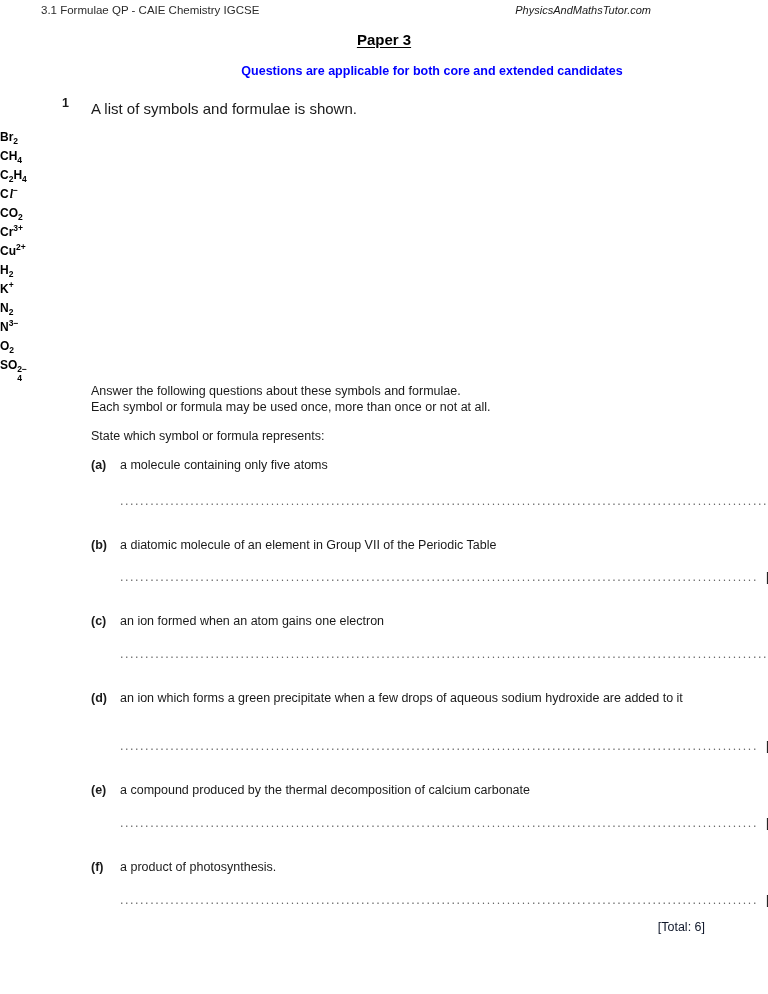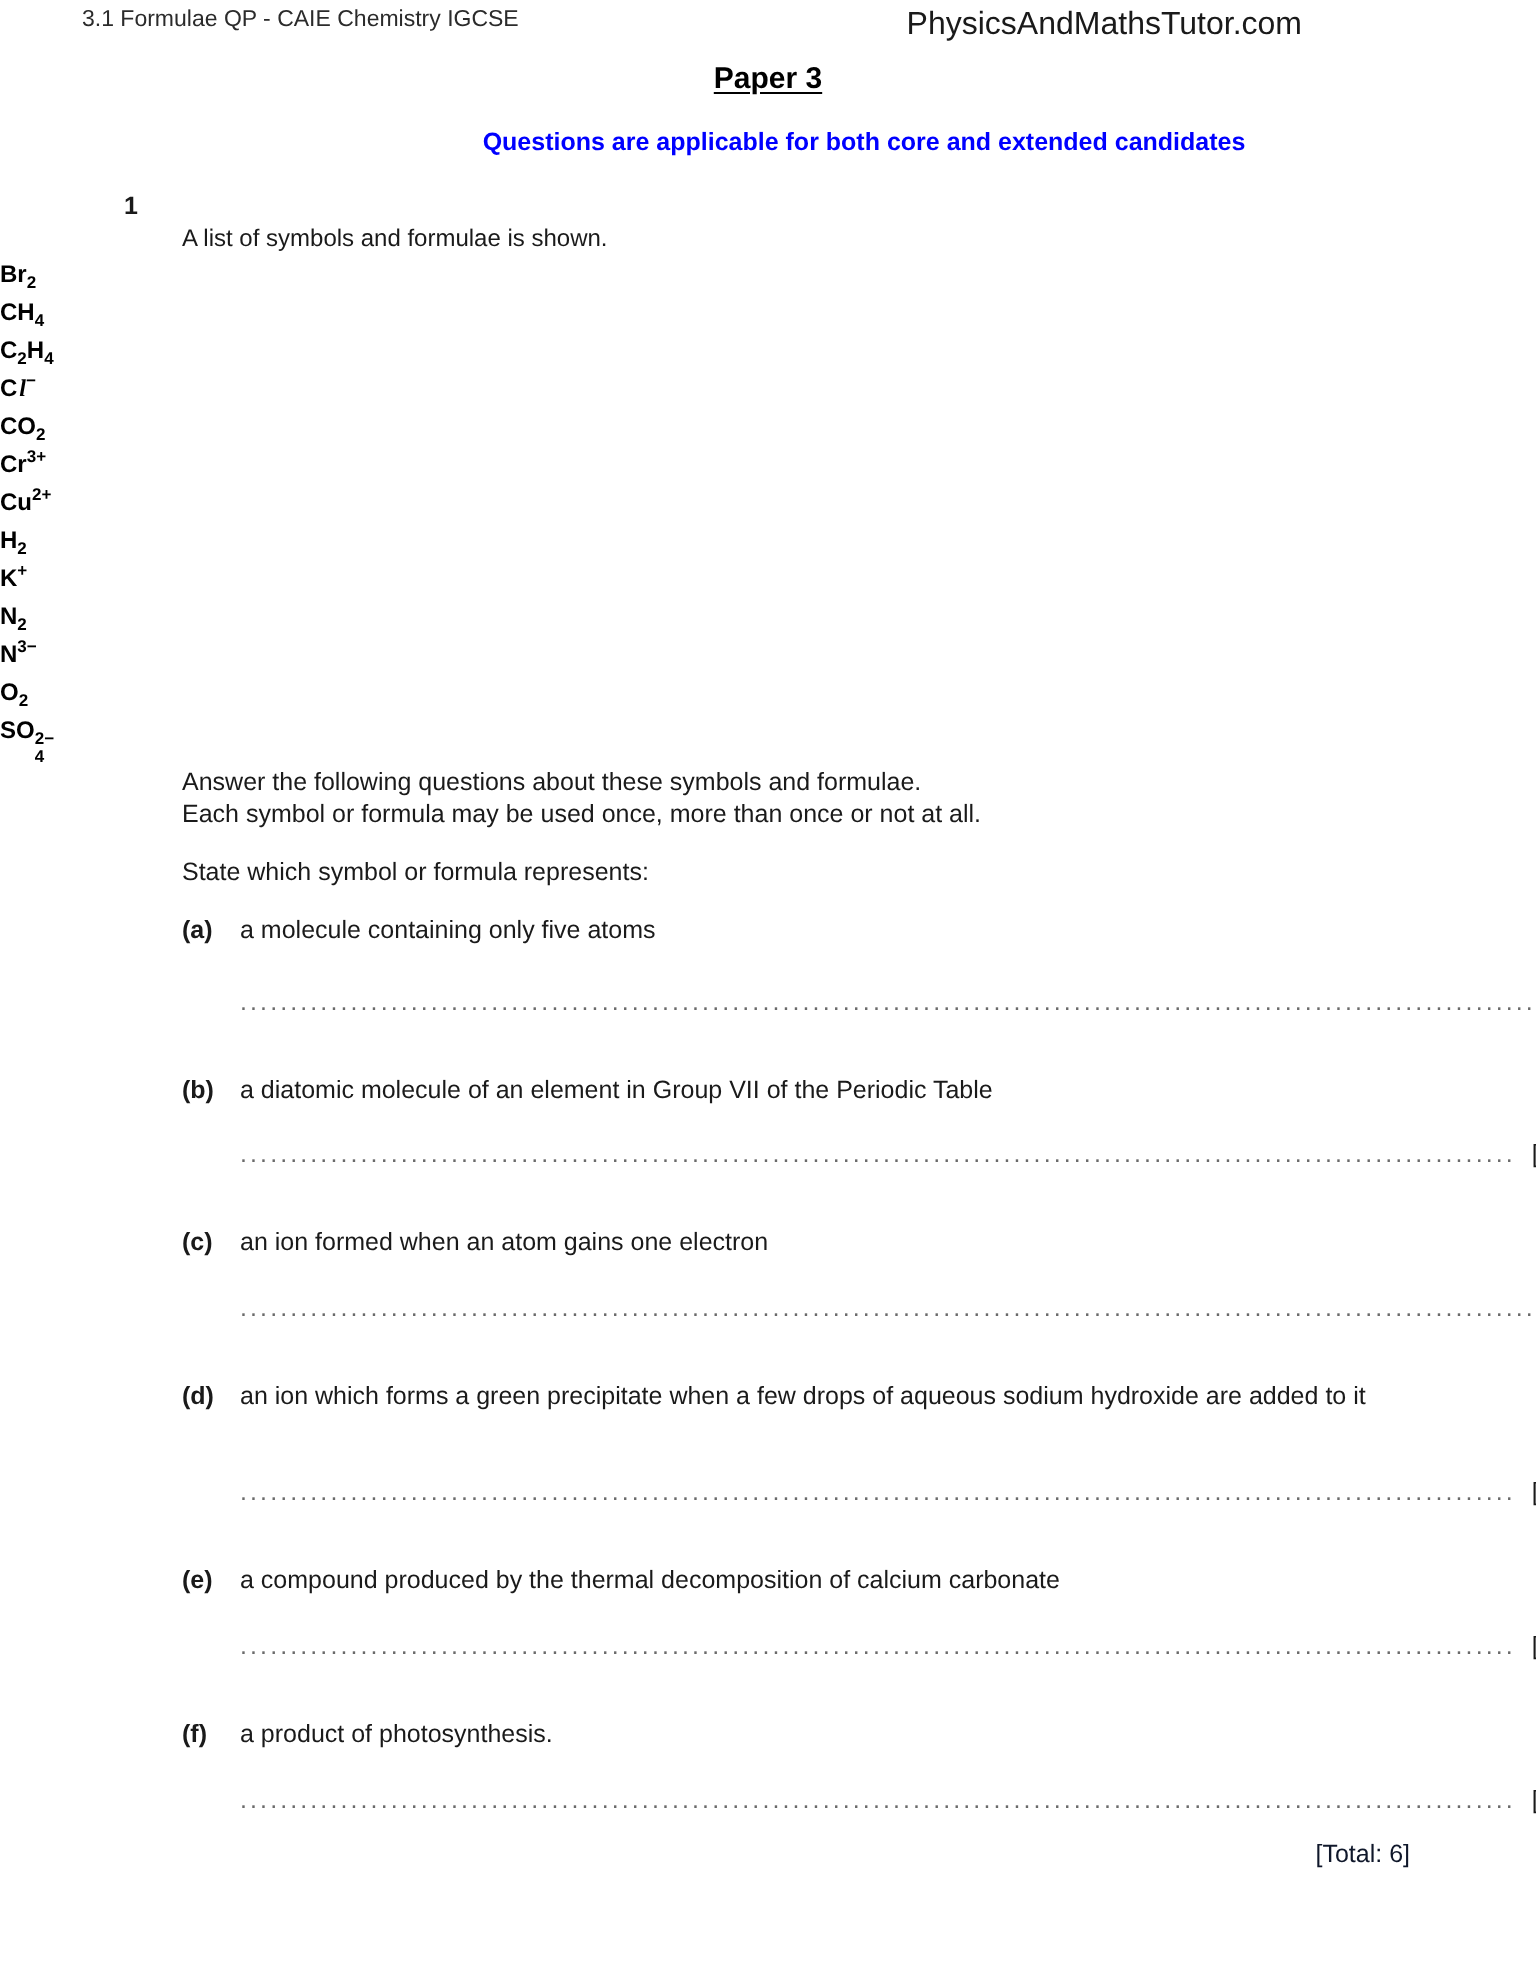--- a/index.html
+++ b/index.html
@@ -31,21 +31,22 @@
     left: 12px;
     top: 0;
     font-size: 11.5px;
     color: #2b2b2b;
     white-space: nowrap;
   }
   .header-right {
     position: absolute;
     right: 10px;
     top: 0;
-    font-size: 16px;
+    font-size: 11px;
+    font-style: italic;
     font-family: "Liberation Sans", sans-serif;
     color: #1a1a1a;
     white-space: nowrap;
   }
 
   
   .paper-title {
     position: absolute;
     top: 31px;
     left: 0;
@@ -75,22 +76,22 @@
   .q-number {
     position: absolute;
     left: 62px;
     top: 96px;
     font-size: 12.5px;
     font-weight: bold;
   }
   .q-stem {
     position: absolute;
     left: 91px;
-    top: 112px;
-    font-size: 12px;
+    top: 100px;
+    font-size: 15px;
   }
 
   
   .formula-list {
     position: absolute;
     top: 128px;
     left: 0;
     width: 768px;
     text-align: left;
   }

